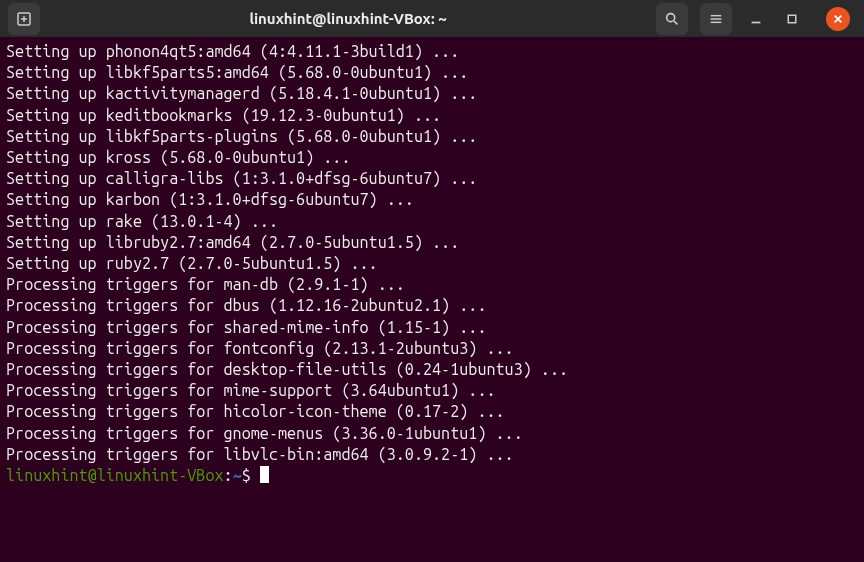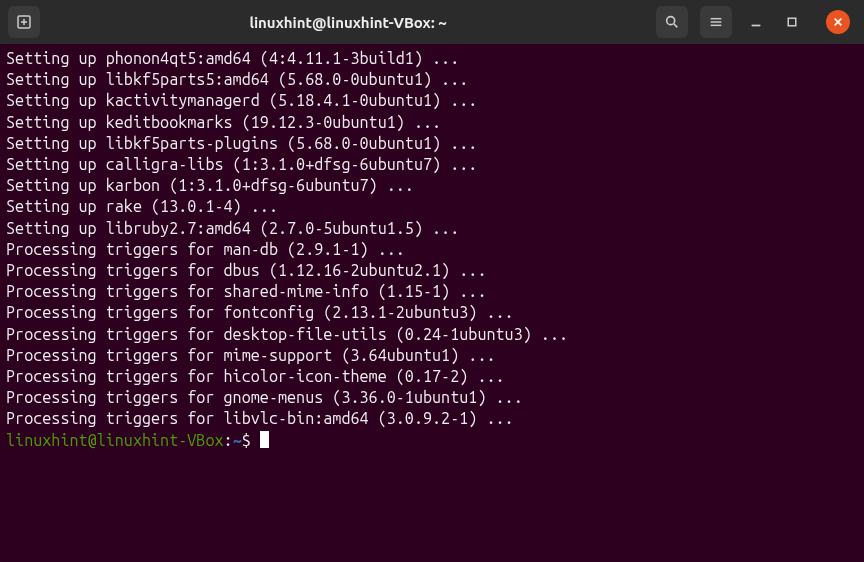--- a/index.html
+++ b/index.html
@@ -10,21 +10,21 @@
       font-family: 'Ubuntu Mono', 'DejaVu Sans Mono', monospace;
       overflow: hidden;
     }
     .window {
       width: 100%;
       height: 100%;
       display: flex;
       flex-direction: column;
     }
     .titlebar {
-      height: 44px;
+      height: 37px;
       background: #2b2b2b;
       display: flex;
       align-items: center;
       padding: 0 8px;
       gap: 8px;
     }
     .tab-button {
       width: 32px;
       height: 32px;
       background: #3a3a3a;
@@ -151,24 +151,26 @@
       </div>
     </div>
   </div>
 
   <div class="terminal">
     <div class="output-line">Setting up phonon4qt5:amd64 (4:4.11.1-3build1) ...</div>
     <div class="output-line">Setting up libkf5parts5:amd64 (5.68.0-0ubuntu1) ...</div>
     <div class="output-line">Setting up kactivitymanagerd (5.18.4.1-0ubuntu1) ...</div>
     <div class="output-line">Setting up keditbookmarks (19.12.3-0ubuntu1) ...</div>
     <div class="output-line">Setting up libkf5parts-plugins (5.68.0-0ubuntu1) ...</div>
+    <div class="output-line">Setting up kross (5.68.0-0ubuntu1) ...</div>
     <div class="output-line">Setting up calligra-libs (1:3.1.0+dfsg-6ubuntu7) ...</div>
     <div class="output-line">Setting up karbon (1:3.1.0+dfsg-6ubuntu7) ...</div>
     <div class="output-line">Setting up rake (13.0.1-4) ...</div>
     <div class="output-line">Setting up libruby2.7:amd64 (2.7.0-5ubuntu1.5) ...</div>
+    <div class="output-line">Setting up ruby2.7 (2.7.0-5ubuntu1.5) ...</div>
     <div class="output-line">Processing triggers for man-db (2.9.1-1) ...</div>
     <div class="output-line">Processing triggers for dbus (1.12.16-2ubuntu2.1) ...</div>
     <div class="output-line">Processing triggers for shared-mime-info (1.15-1) ...</div>
     <div class="output-line">Processing triggers for fontconfig (2.13.1-2ubuntu3) ...</div>
     <div class="output-line">Processing triggers for desktop-file-utils (0.24-1ubuntu3) ...</div>
     <div class="output-line">Processing triggers for mime-support (3.64ubuntu1) ...</div>
     <div class="output-line">Processing triggers for hicolor-icon-theme (0.17-2) ...</div>
     <div class="output-line">Processing triggers for gnome-menus (3.36.0-1ubuntu1) ...</div>
     <div class="output-line">Processing triggers for libvlc-bin:amd64 (3.0.9.2-1) ...</div>
     <div class="prompt-line"><span class="user-host">linuxhint@linuxhint-VBox</span><span class="colon">:</span><span class="path">~</span><span class="dollar">$</span><span class="dollar"> </span><span class="cursor"></span></div>

